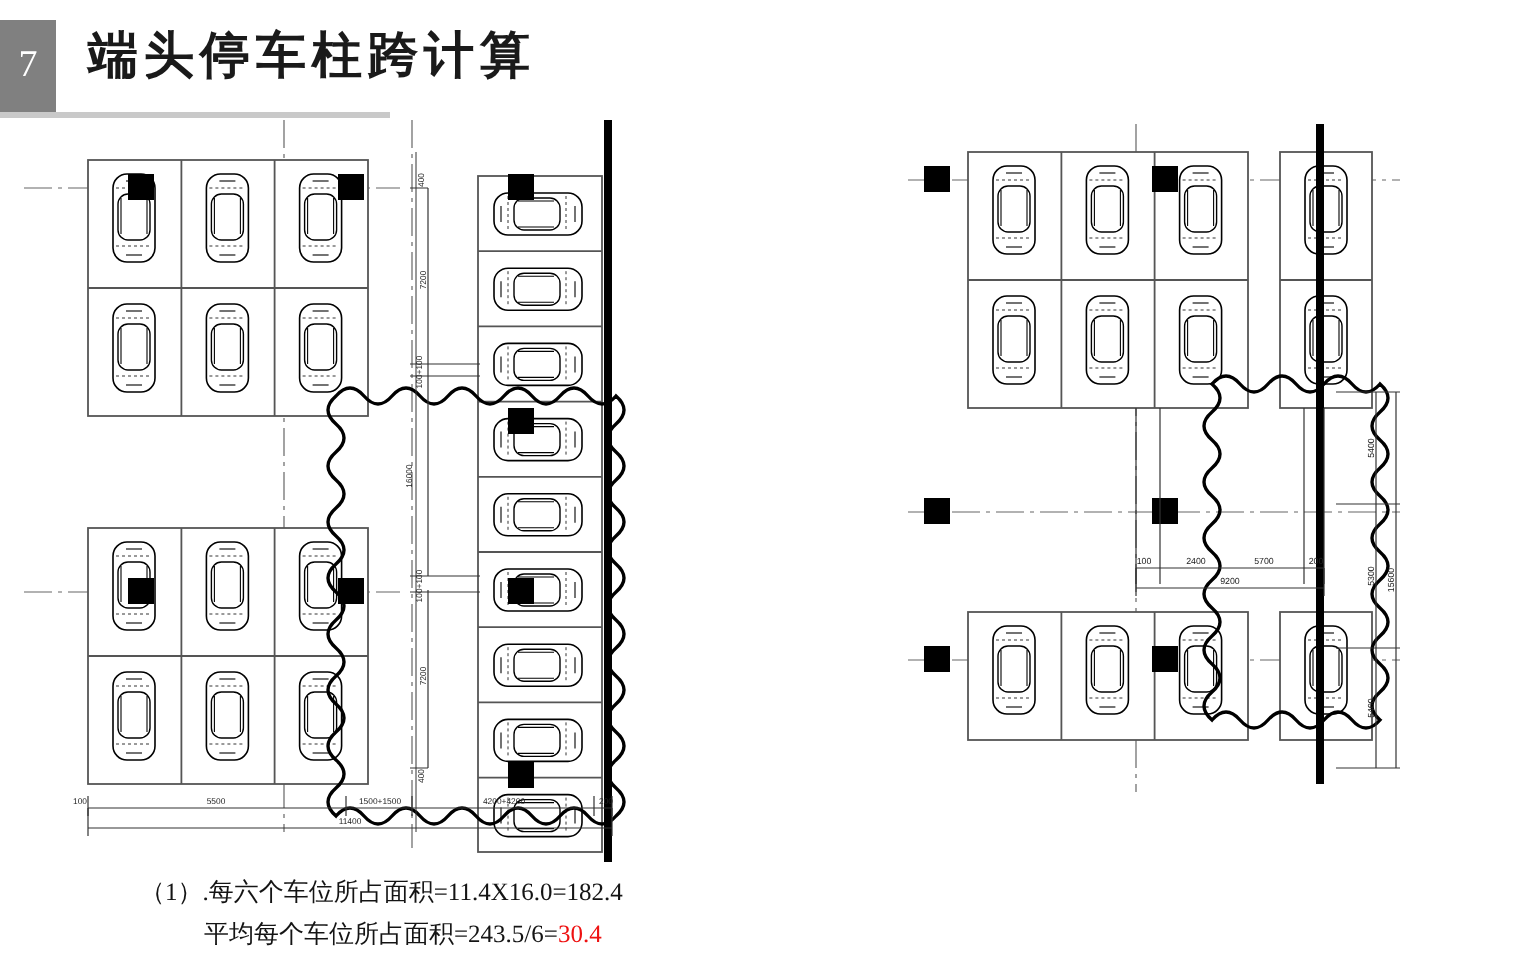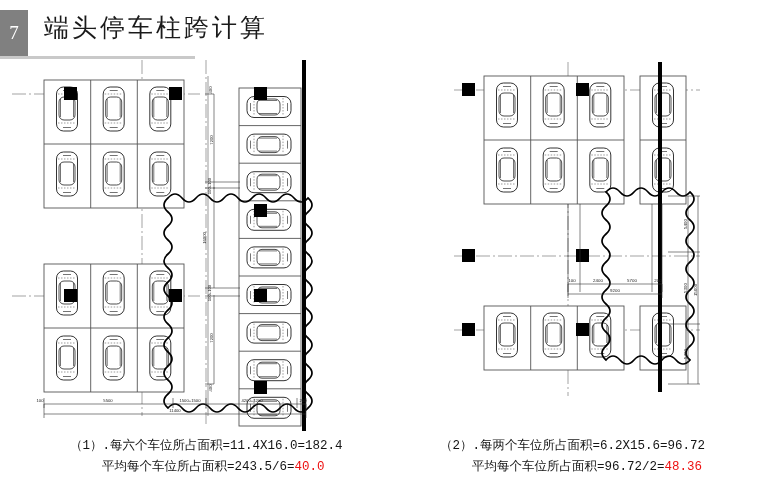--- a/index.html
+++ b/index.html
@@ -22,21 +22,21 @@
     font-size:19px;
     display:flex;align-items:center;justify-content:center;
     font-family:"Liberation Serif","DejaVu Serif",serif;
   }
   .hdr-title{
     position:absolute;left:44px;top:11px;
     font-size:25px;
     color:#1a1a1a;
     letter-spacing:3px;
     font-family:"DejaVu Serif","Liberation Serif",serif;
-    font-weight:normal;
+    font-weight:bold;
     white-space:nowrap;
   }
   .hdr-rule{
     position:absolute;left:0;top:56px;
     width:195px;height:3px;
     background:#c9c9c9;
   }
 
   
   .dwg{position:absolute;top:56px;}
@@ -44,21 +44,21 @@
   #dwg-right{left:400px;width:360px;height:375px;}
   .dwg svg{display:block;}
 
   
   .caption{
     position:absolute;
     font-size:12.5px;
     color:#141414;
     line-height:21px;
     white-space:nowrap;
-    font-family:Liberation Mono, monospace;
+    font-family:Liberation Serif, serif;
   }
   #cap-left{left:70px;top:436px;}
   #cap-right{left:440px;top:436px;}
   .cap-l1{display:block;}
   .cap-l2{display:block;padding-left:32px;}
   .hl{color:#ee1111;}
 </style>
 </head>
 <body>
 
@@ -360,21 +360,17 @@
         <text x="287" y="168" transform="rotate(-90 287 168)" text-anchor="middle">5400</text>
         <text x="287" y="232" transform="rotate(-90 287 232)" text-anchor="middle">5300</text>
         <text x="287" y="298" transform="rotate(-90 287 298)" text-anchor="middle">5400</text>
         <text x="297" y="234" transform="rotate(-90 297 234)" text-anchor="middle">15600</text>
       </g>
     </svg>
   </div>
 
   <div class="caption" id="cap-left">
     <span class="cap-l1">（1）.每六个车位所占面积=11.4X16.0=182.4</span>
-    <span class="cap-l2"><span>平均每个车位所占面积=243.5/6=</span><span class="hl">40.0</span></span>
+    <span class="cap-l2"><span>平均每个车位所占面积=243.5/6=</span><span class="hl">30.4</span></span>
   </div>
 
-  <div class="caption" id="cap-right">
-    <span class="cap-l1">（2）.每两个车位所占面积=6.2X15.6=96.72</span>
-    <span class="cap-l2"><span>平均每个车位所占面积=96.72/2=</span><span class="hl">48.36</span></span>
-  </div>
 
 </div>
 
 </body></html>

